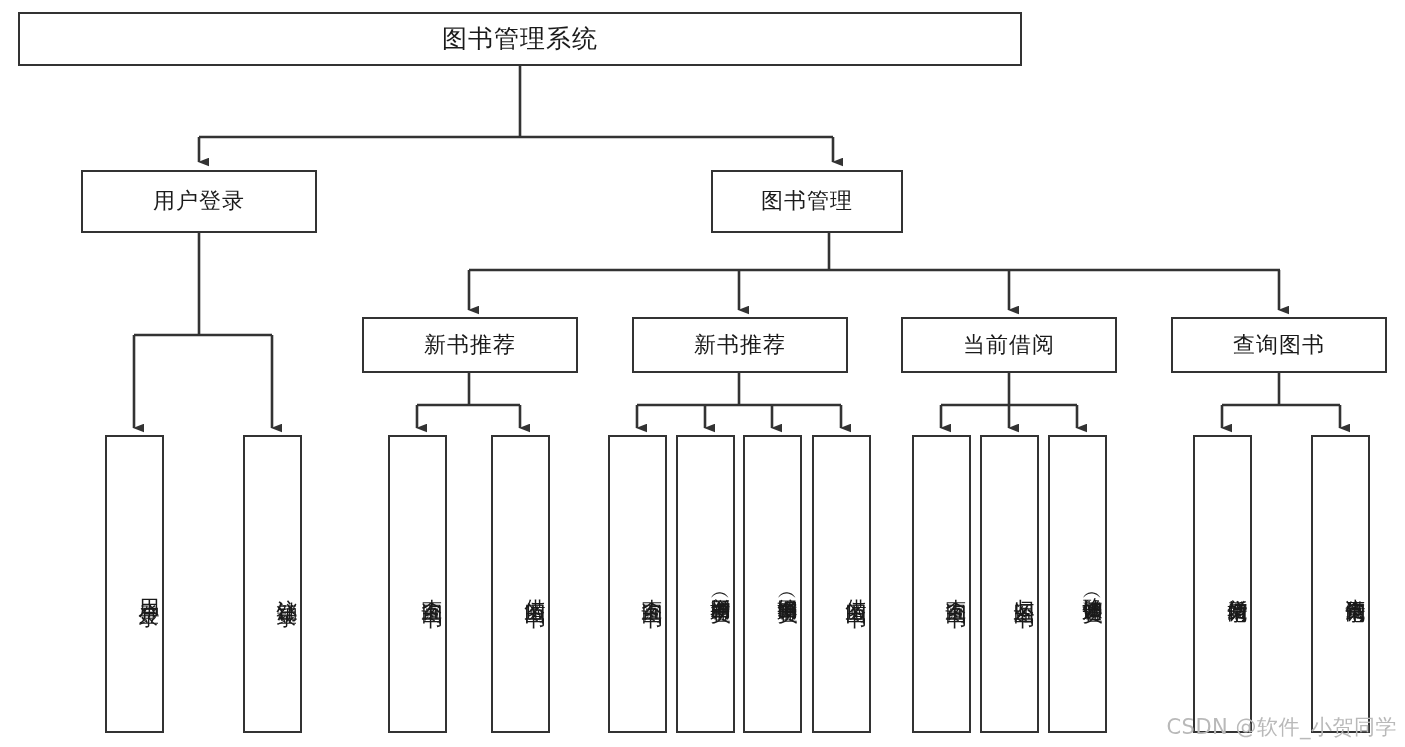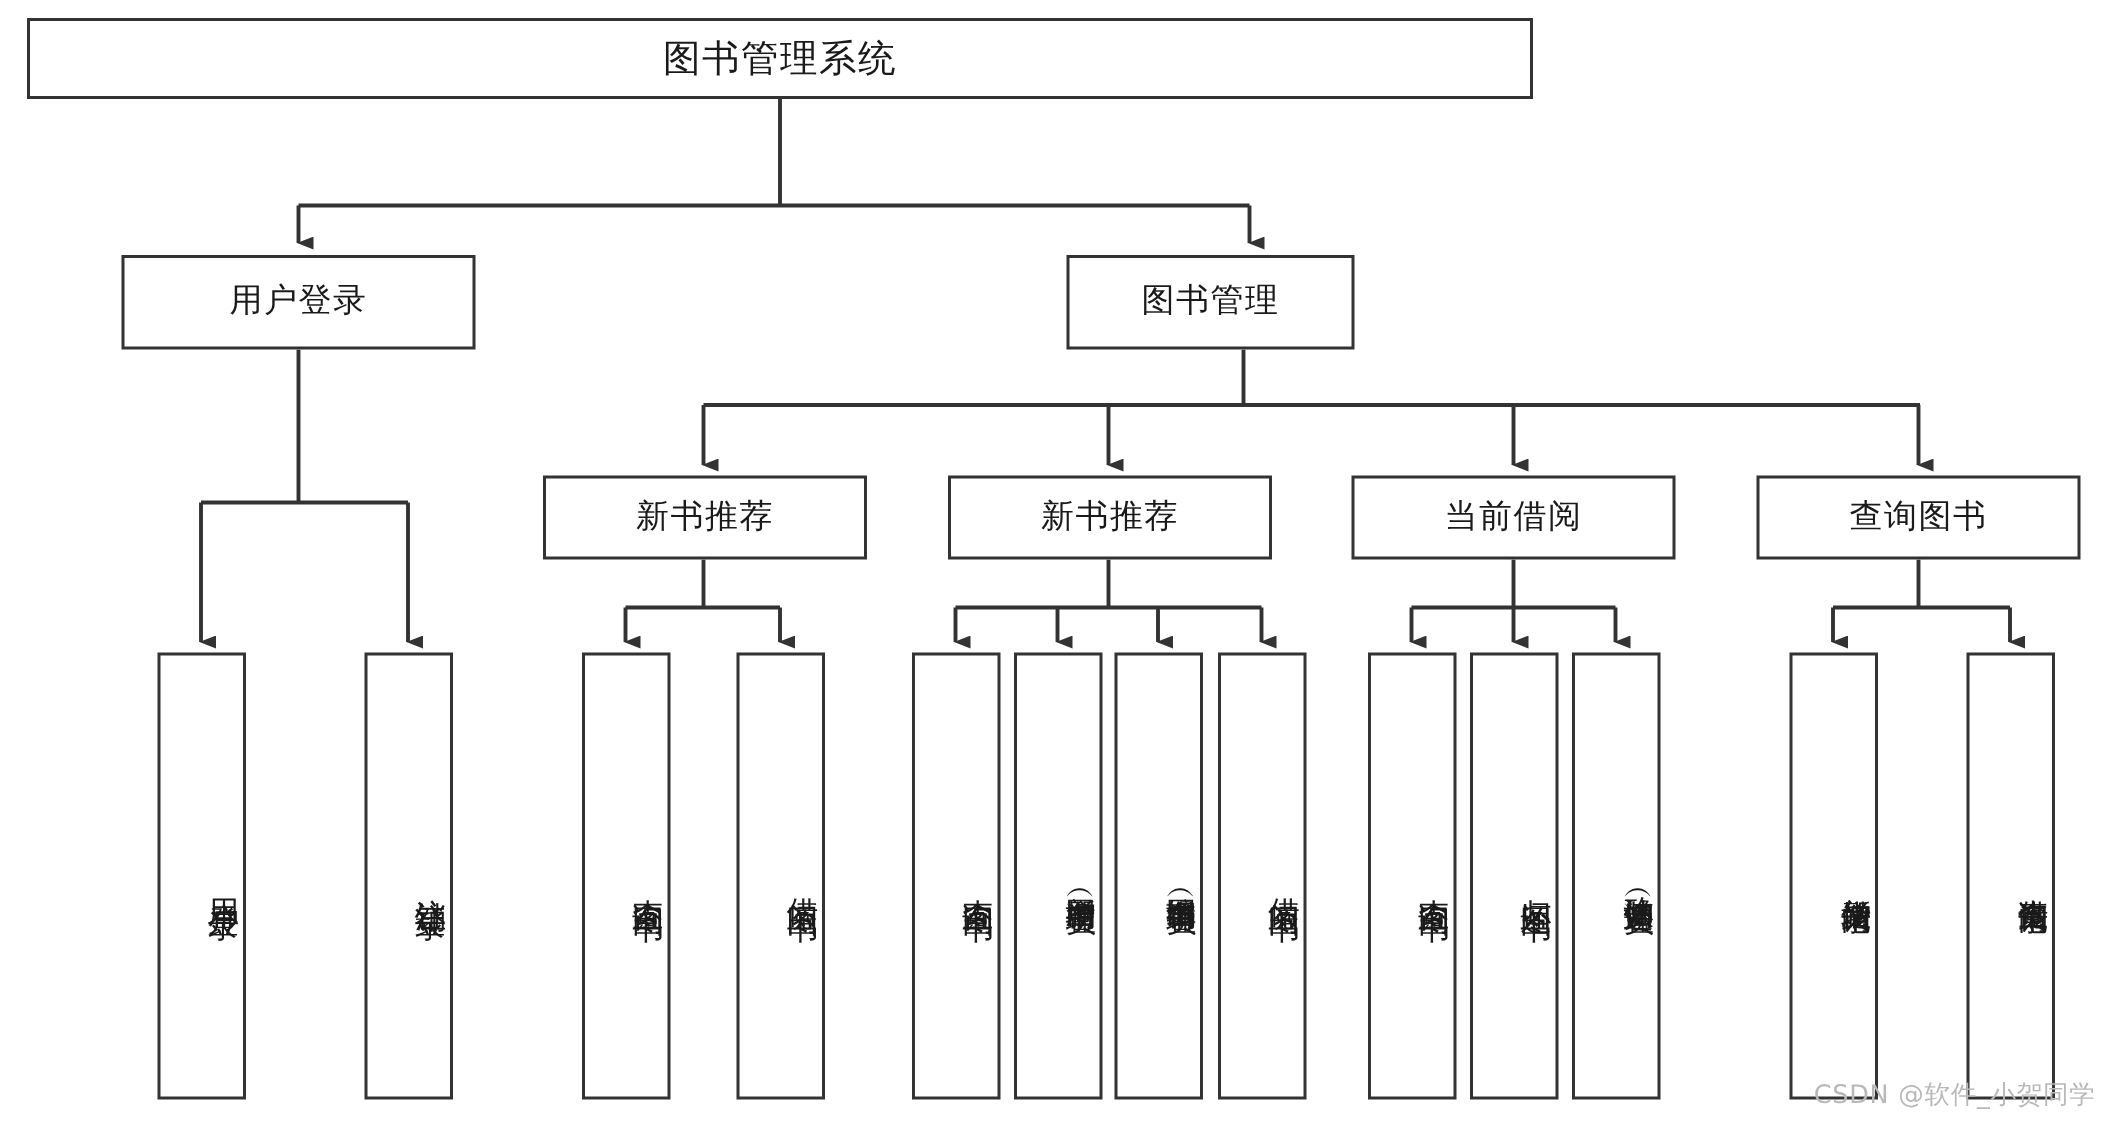--- a/index.html
+++ b/index.html
@@ -57,21 +57,21 @@
   }
   .node-v.tall-text {
     padding-top: 4px;
     letter-spacing: 1px;
     font-size: 20px;
   }
   #watermark {
     position: absolute;
     right: 8px;
     bottom: 6px;
-    font-size: 17px;
+    font-size: 21px;
     color: #b9b9b9;
     letter-spacing: 0.5px;
     white-space: nowrap;
     user-select: none;
   }
 </style>
 </head>
 <body>
 
 <div id="diagram-root">

